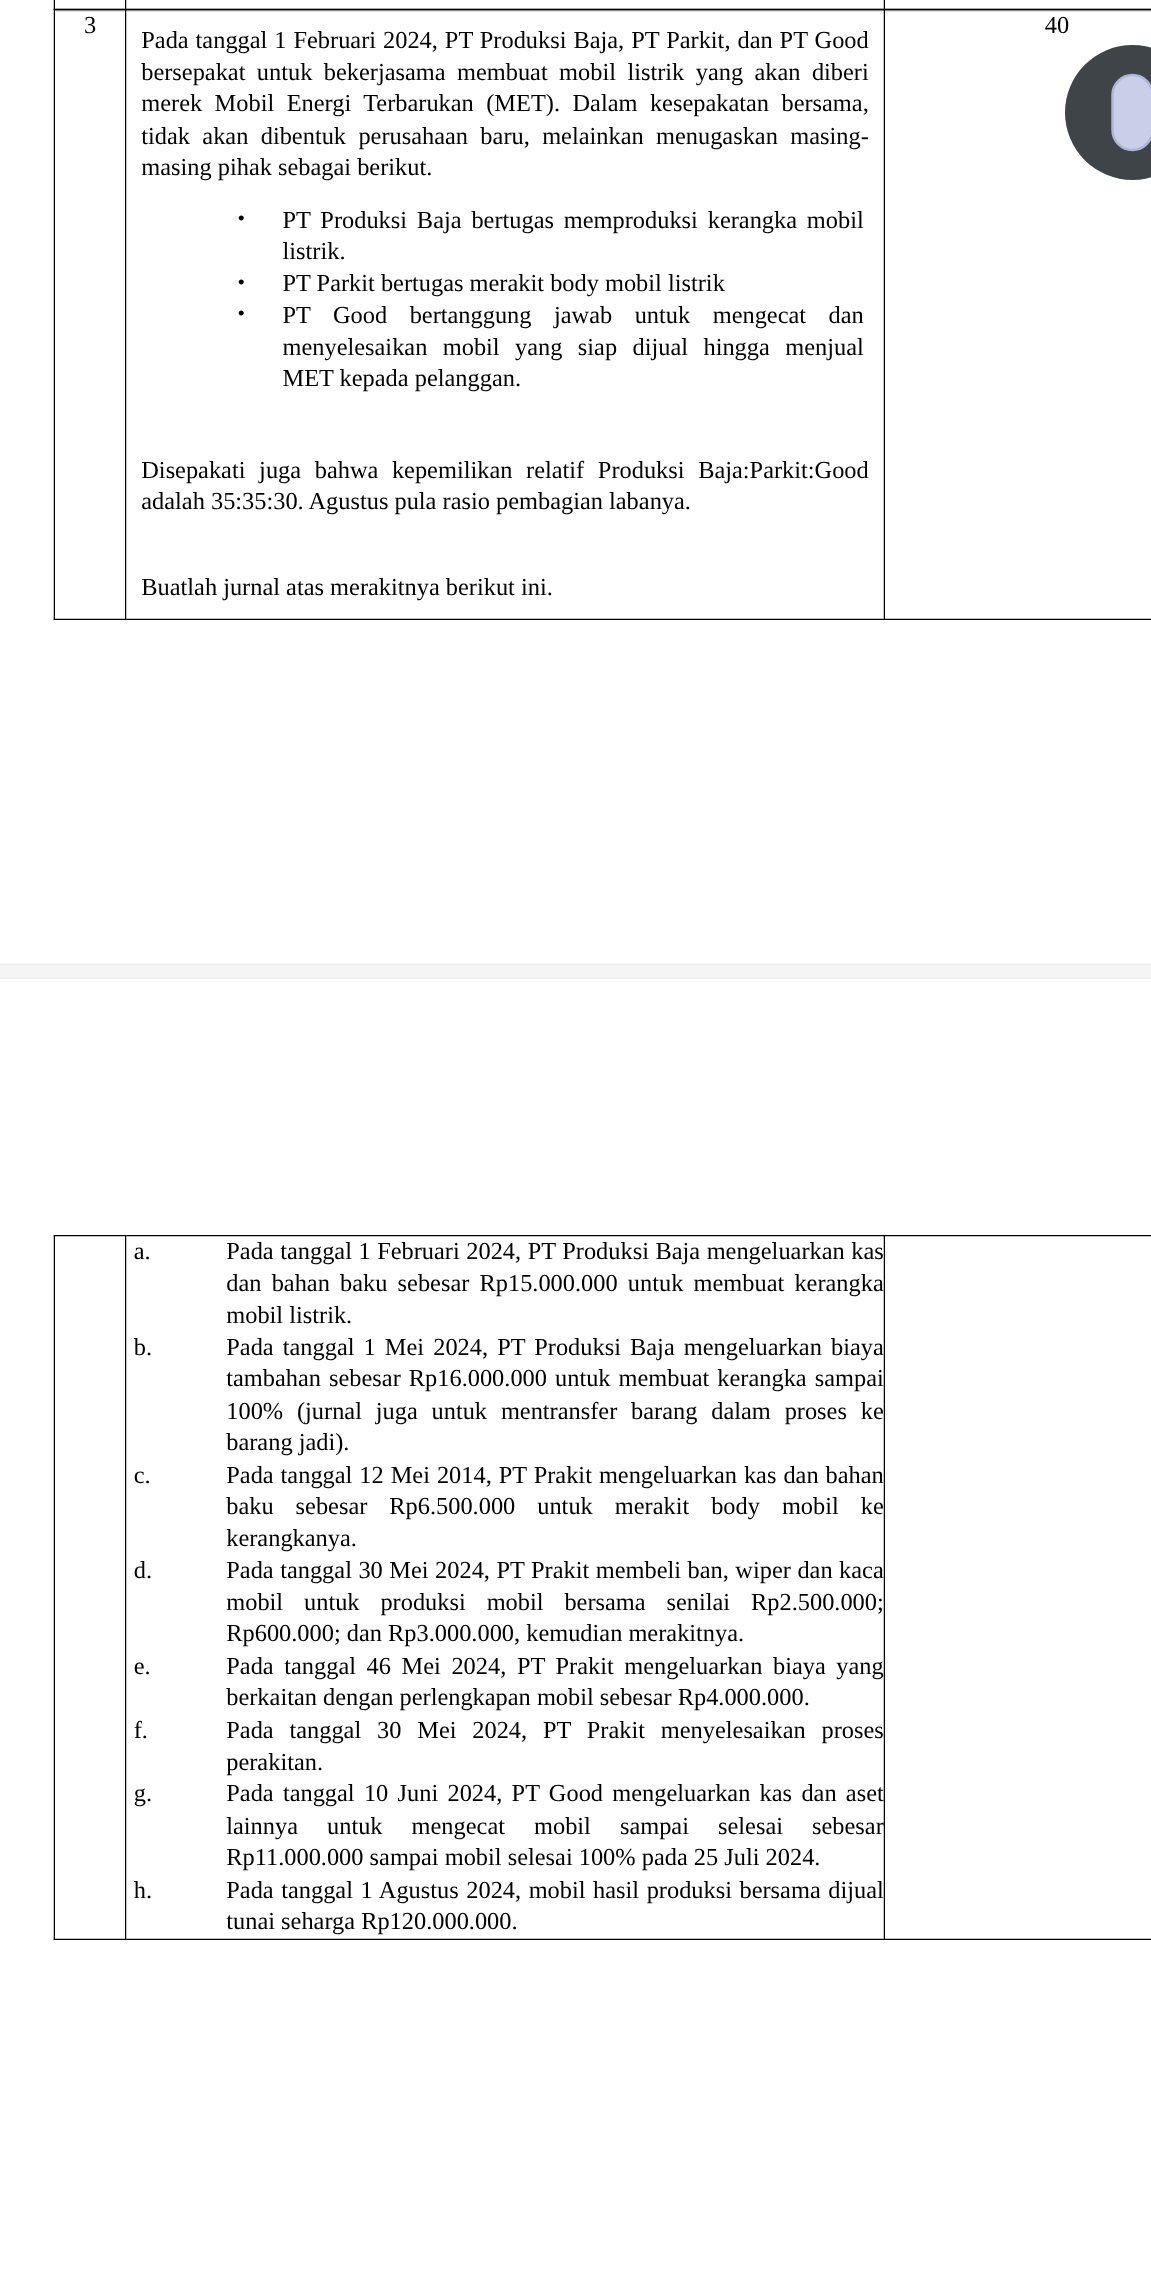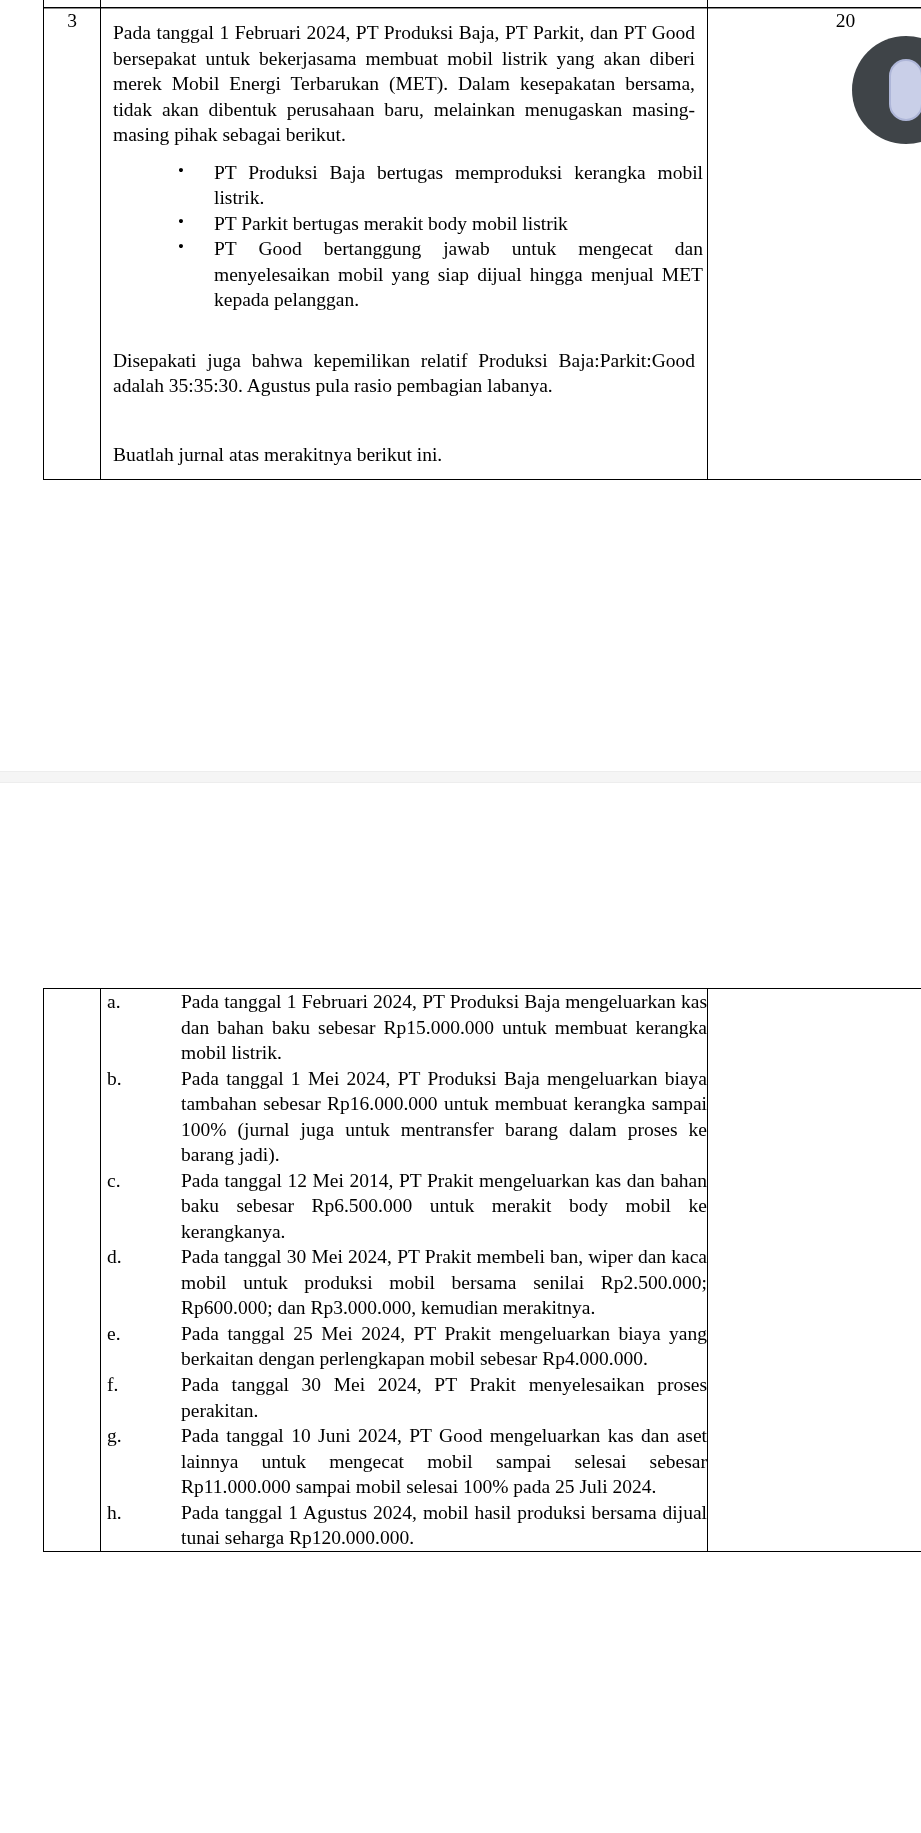--- a/index.html
+++ b/index.html
@@ -76,21 +76,21 @@
   .para {
     margin: 12px;
     text-align: justify;
     text-justify: inter-word;
     hyphens: none;
   }
   .para-gap { height: 19px; }
 
   
   ul.bullet-list {
-    margin: 4px;
+    margin: 16px;
     padding: 0 0 0 73px;
     list-style: none;
   }
   ul.bullet-list > li {
     position: relative;
     text-align: justify;
     text-justify: inter-word;
     margin: 0;
     padding-left: 36px;
   }
@@ -222,21 +222,21 @@
             <li>
               <span>PT Good bertanggung jawab untuk mengecat dan menyelesaikan mobil yang siap dijual hingga menjual MET kepada pelanggan.</span>
             </li>
           </ul>
           <div class="para-gap"></div>
           <p class="para">Disepakati juga bahwa kepemilikan relatif Produksi Baja:Parkit:Good adalah 35:35:30. Agustus pula rasio pembagian labanya.</p>
           <div class="para-gap"></div>
           <p class="para">Buatlah jurnal atas merakitnya berikut ini.</p>
         </td>
         <td class="cell-score">
-          <span>20</span>
+          <span>40</span>
         </td>
       </tr>
     </tbody>
   </table>
 
   <div class="page-separator" style="top:771px;"></div>
 
   <table id="table-transactions" class="doc-table">
     <colgroup>
       <col class="col-num">
@@ -259,21 +259,21 @@
             <li>
               <span class="item-marker">c.</span>
               <span class="item-text">Pada tanggal 12 Mei 2014, PT Prakit mengeluarkan kas dan bahan baku sebesar Rp6.500.000 untuk merakit body mobil ke kerangkanya.</span>
             </li>
             <li>
               <span class="item-marker">d.</span>
               <span class="item-text">Pada tanggal 30 Mei 2024, PT Prakit membeli ban, wiper dan kaca mobil untuk produksi mobil bersama senilai Rp2.500.000; Rp600.000; dan Rp3.000.000, kemudian merakitnya.</span>
             </li>
             <li>
               <span class="item-marker">e.</span>
-              <span class="item-text">Pada tanggal 25 Mei 2024, PT Prakit mengeluarkan biaya yang berkaitan dengan perlengkapan mobil sebesar Rp4.000.000.</span>
+              <span class="item-text">Pada tanggal 46 Mei 2024, PT Prakit mengeluarkan biaya yang berkaitan dengan perlengkapan mobil sebesar Rp4.000.000.</span>
             </li>
             <li>
               <span class="item-marker">f.</span>
               <span class="item-text">Pada tanggal 30 Mei 2024, PT Prakit menyelesaikan proses perakitan.</span>
             </li>
             <li>
               <span class="item-marker">g.</span>
               <span class="item-text">Pada tanggal 10 Juni 2024, PT Good mengeluarkan kas dan aset lainnya untuk mengecat mobil sampai selesai sebesar Rp11.000.000 sampai mobil selesai 100% pada 25 Juli 2024.</span>
             </li>
             <li class="ragged">

